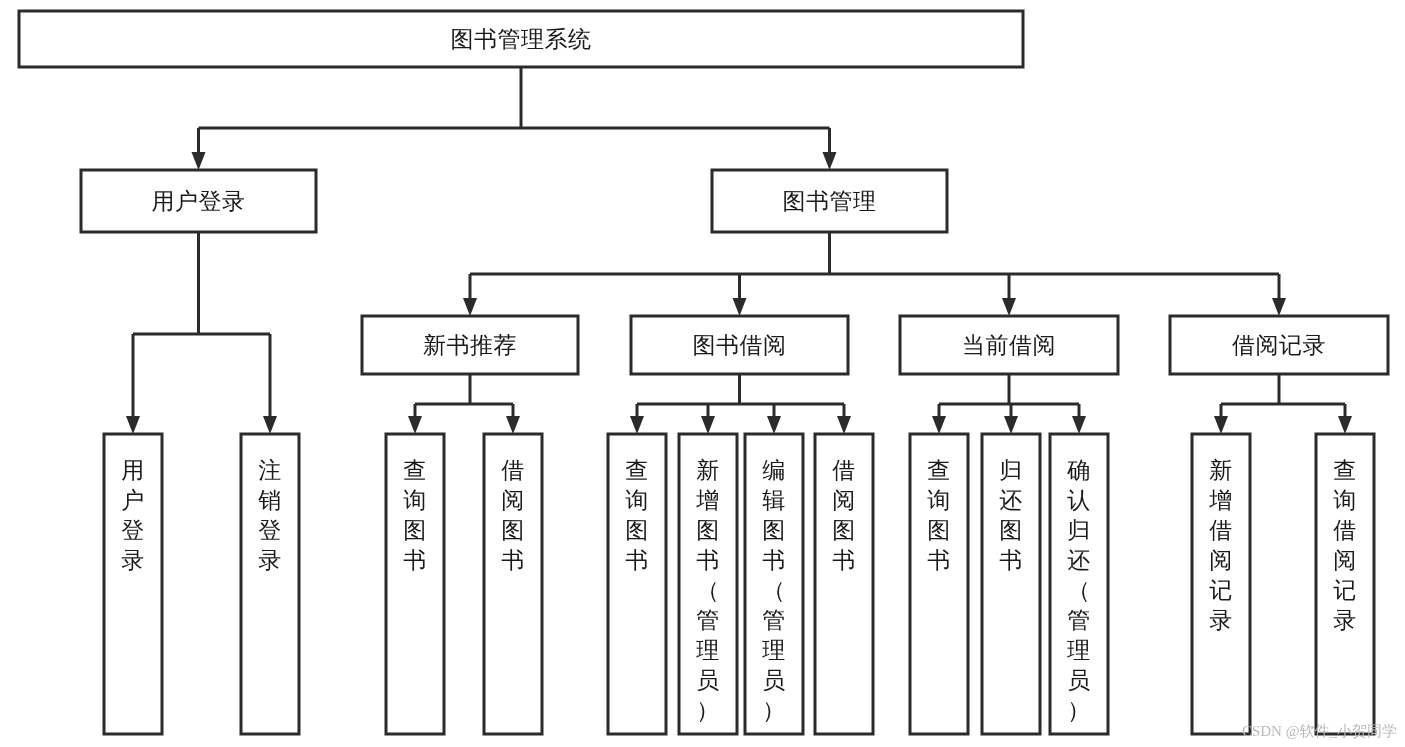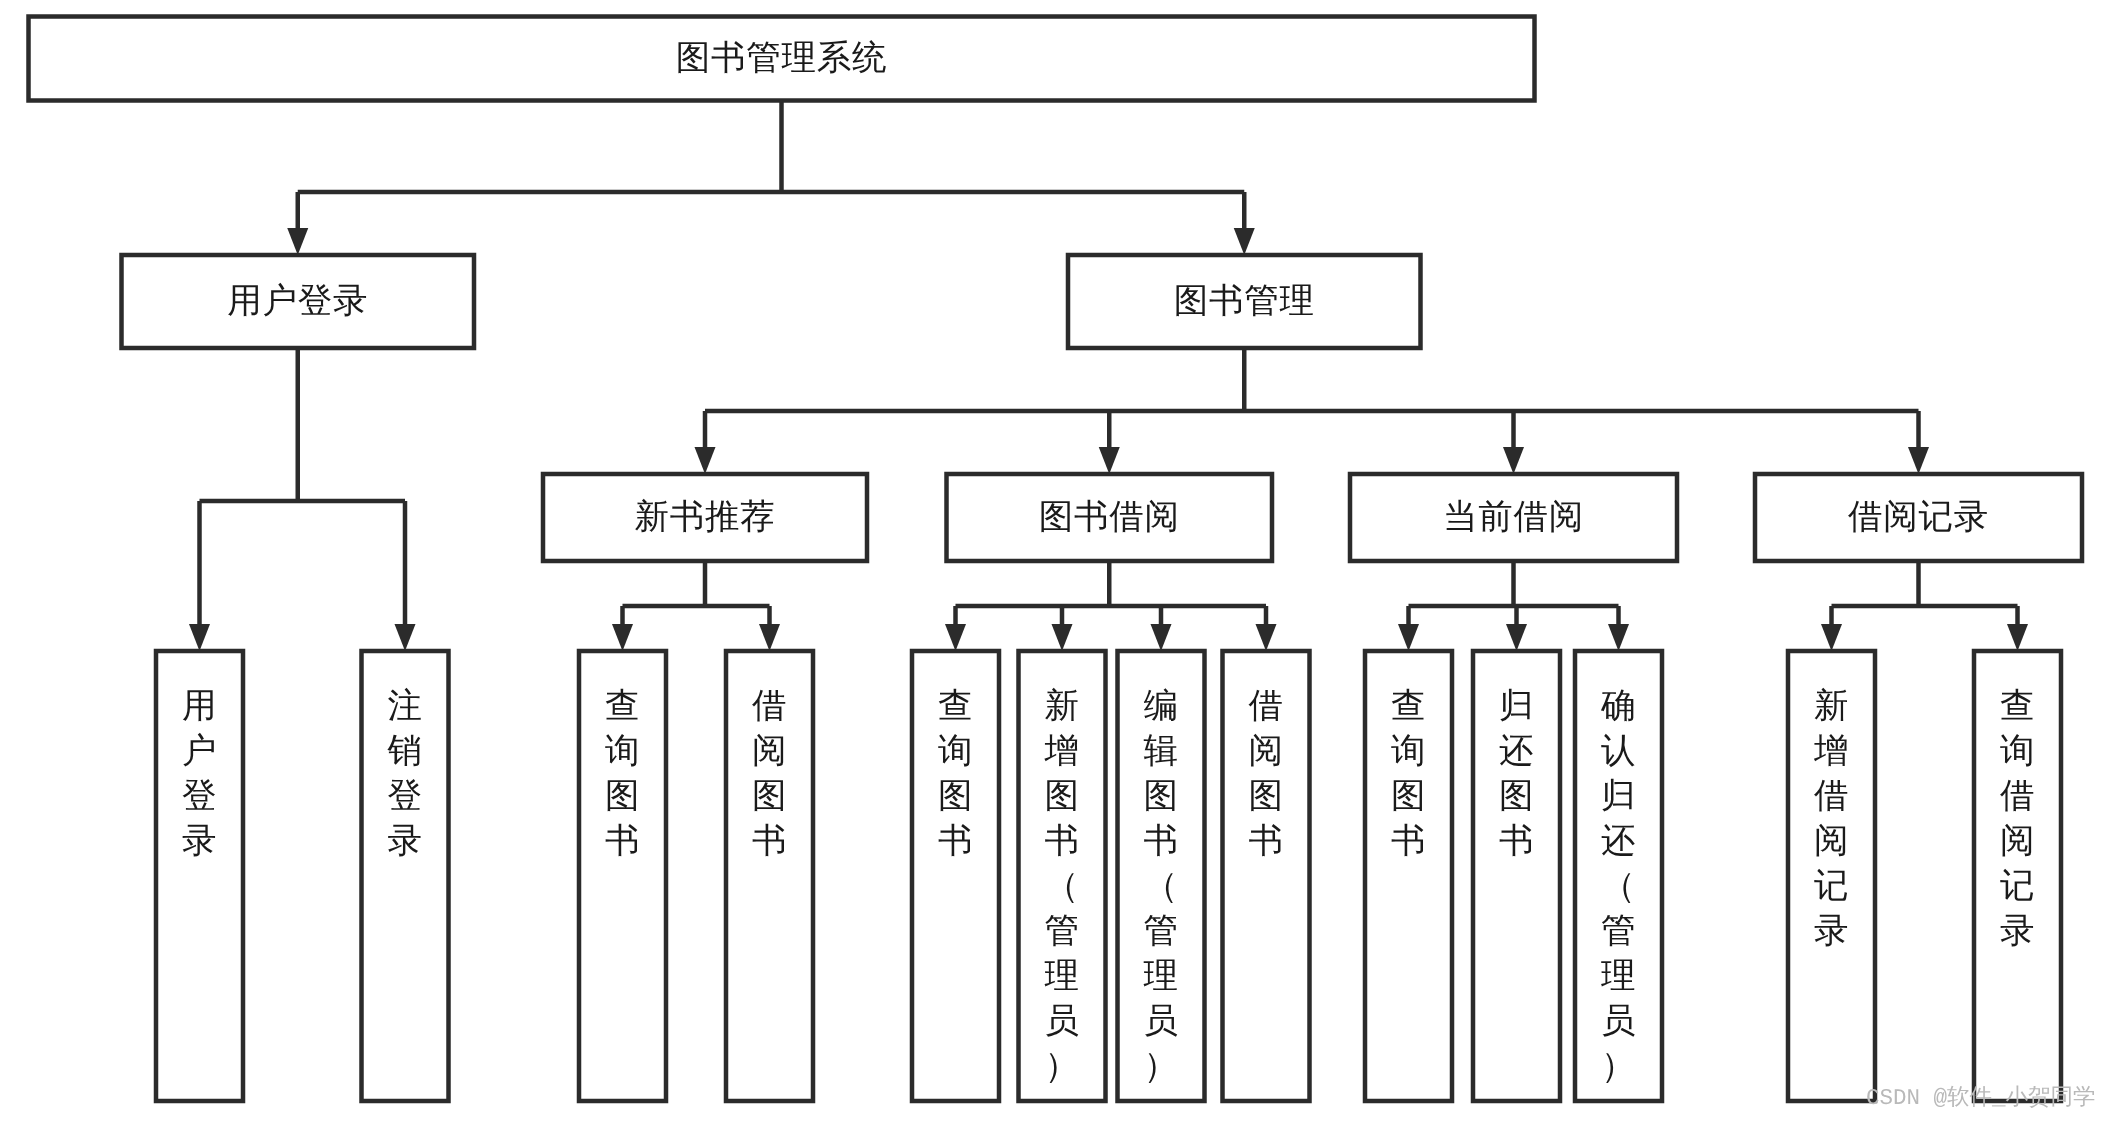--- a/index.html
+++ b/index.html
@@ -53,21 +53,21 @@
   .node-label-v {
     font-family: "DejaVu Sans", "Liberation Sans", sans-serif;
     font-size: 23px;
     fill: #1a1a1a;
     letter-spacing: 0.5px;
   }
   .watermark {
     position: absolute;
     right: 8px;
     bottom: 6px;
-    font-family: Liberation Mono, monospace;
+    font-family: Liberation Serif, serif;
     font-size: 15px;
     color: #b9b9b9;
     white-space: nowrap;
     user-select: none;
     pointer-events: none;
   }
 </style>
 </head>
 <body>
 

